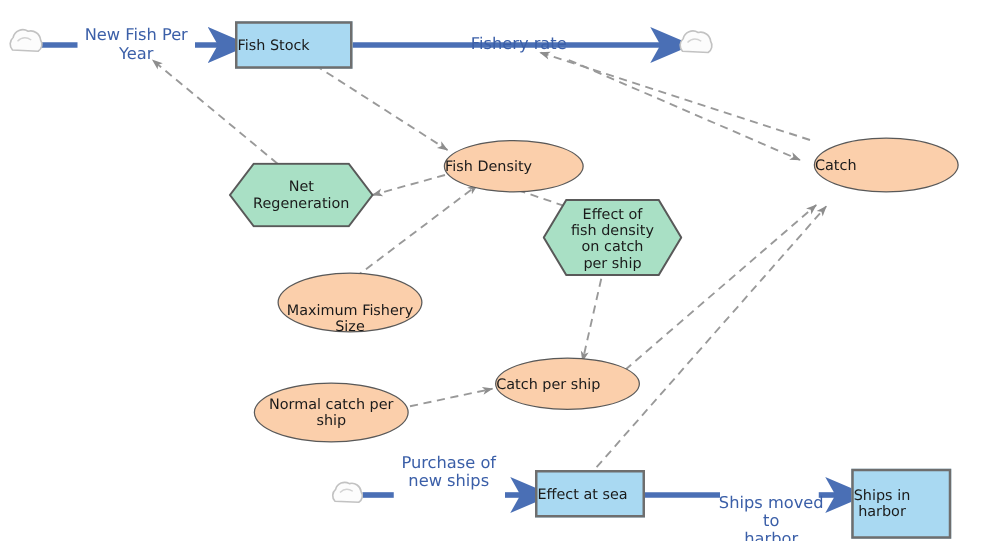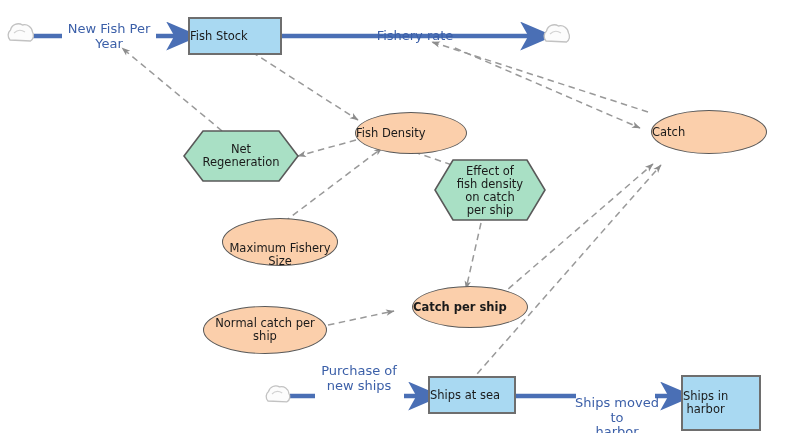--- a/index.html
+++ b/index.html
@@ -103,21 +103,21 @@
 <div class="flowlabel" style="left:365px;top:29px;width:100px;">Fishery rate</div>
 <div class="flowlabel" style="left:313px;top:364px;width:92px;">Purchase of
 new ships</div>
 <div class="flowlabel" style="left:573px;top:396px;width:88px;">Ships moved to
 harbor</div>
 
 <div class="node stock" style="left:188px;top:17px;width:94px;height:38px;">
   <span class="lbl">Fish Stock</span>
 </div>
 <div class="node stock" style="left:428px;top:376px;width:88px;height:38px;">
-  <span class="lbl">Ships at sea</span>
+  <span class="lbl">Effect at sea</span>
 </div>
 <div class="node stock" style="left:681px;top:375px;width:80px;height:56px;">
   <span class="lbl">Ships in
 harbor</span>
 </div>
 
 <div class="hexwrap" style="left:183px;top:130px;width:116px;height:52px;">
   <svg width="116" height="52" viewBox="0 0 116 52">
     <polygon points="20,1 96,1 115,26 96,51 20,51 1,26" fill="#a9e0c5" stroke="#595959" stroke-width="1.6"></polygon>
   </svg>
@@ -142,19 +142,19 @@
 <div class="node aux" style="left:222px;top:218px;width:116px;height:48px;">
   <span class="lbl" style="width:124px;margin-top:26px;">Maximum Fishery
 Size</span>
 </div>
 
 <div class="node aux" style="left:203px;top:306px;width:124px;height:48px;">
   <span class="lbl" style="width:130px;">Normal catch per
 ship</span>
 </div>
 
-<div class="node aux" style="left:412px;top:286px;width:116px;height:42px;font-weight:bold;">
+<div class="node aux" style="left:396px;top:286px;width:116px;height:42px;">
   <span class="lbl">Catch per ship</span>
 </div>
 
 <div class="node aux" style="left:651px;top:110px;width:116px;height:44px;">
   <span class="lbl">Catch</span>
 </div>
 
 </body></html>

